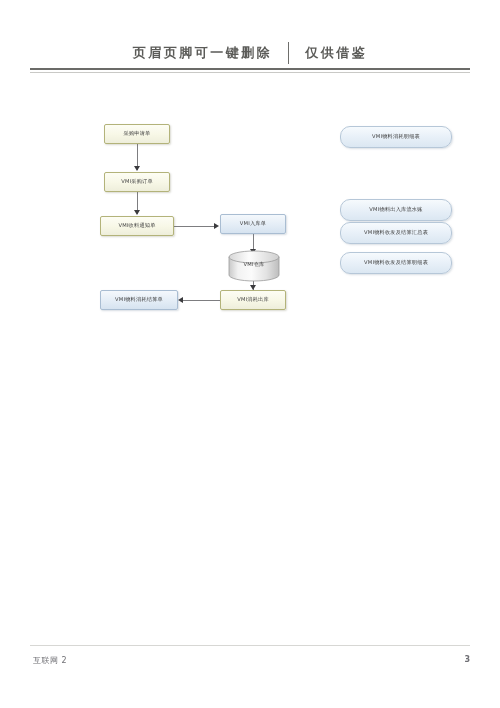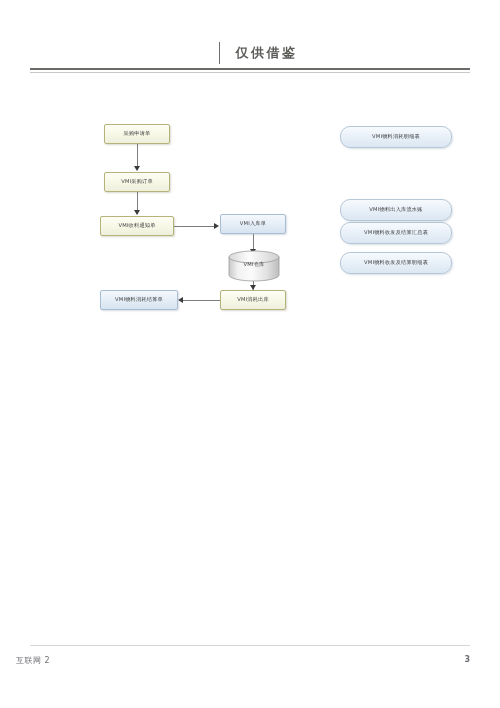--- a/index.html
+++ b/index.html
@@ -155,21 +155,21 @@
   #footer-rule {
     position: absolute;
     left: 30px;
     top: 645px;
     width: 440px;
     height: 1px;
     background: #d7d7d4;
   }
   #footer-left {
     position: absolute;
-    left: 16px;
+    left: 33px;
     top: 655px;
     font-size: 8px;
     color: #6f6f74;
     letter-spacing: 0.5px;
   }
   #footer-right {
     position: absolute;
     right: 30px;
     top: 655px;
     font-size: 8px;
@@ -177,20 +177,21 @@
     color: #6f6f74;
   }
 </style>
 </head>
 <body>
 
 <div id="page">
 
   <div id="header-band">
     <div id="header-text-row">
+      <span class="hdr-title">页眉页脚可一键删除</span>
       <span id="hdr-divider"></span>
       <span class="hdr-title">仅供借鉴</span>
     </div>
     <div id="hdr-rule-dark"></div>
     <div id="hdr-rule-light"></div>
   </div>
 
   <div id="chart">
 
     <div class="connector v" style="left:137px; top:144px; height:26px;"></div>

